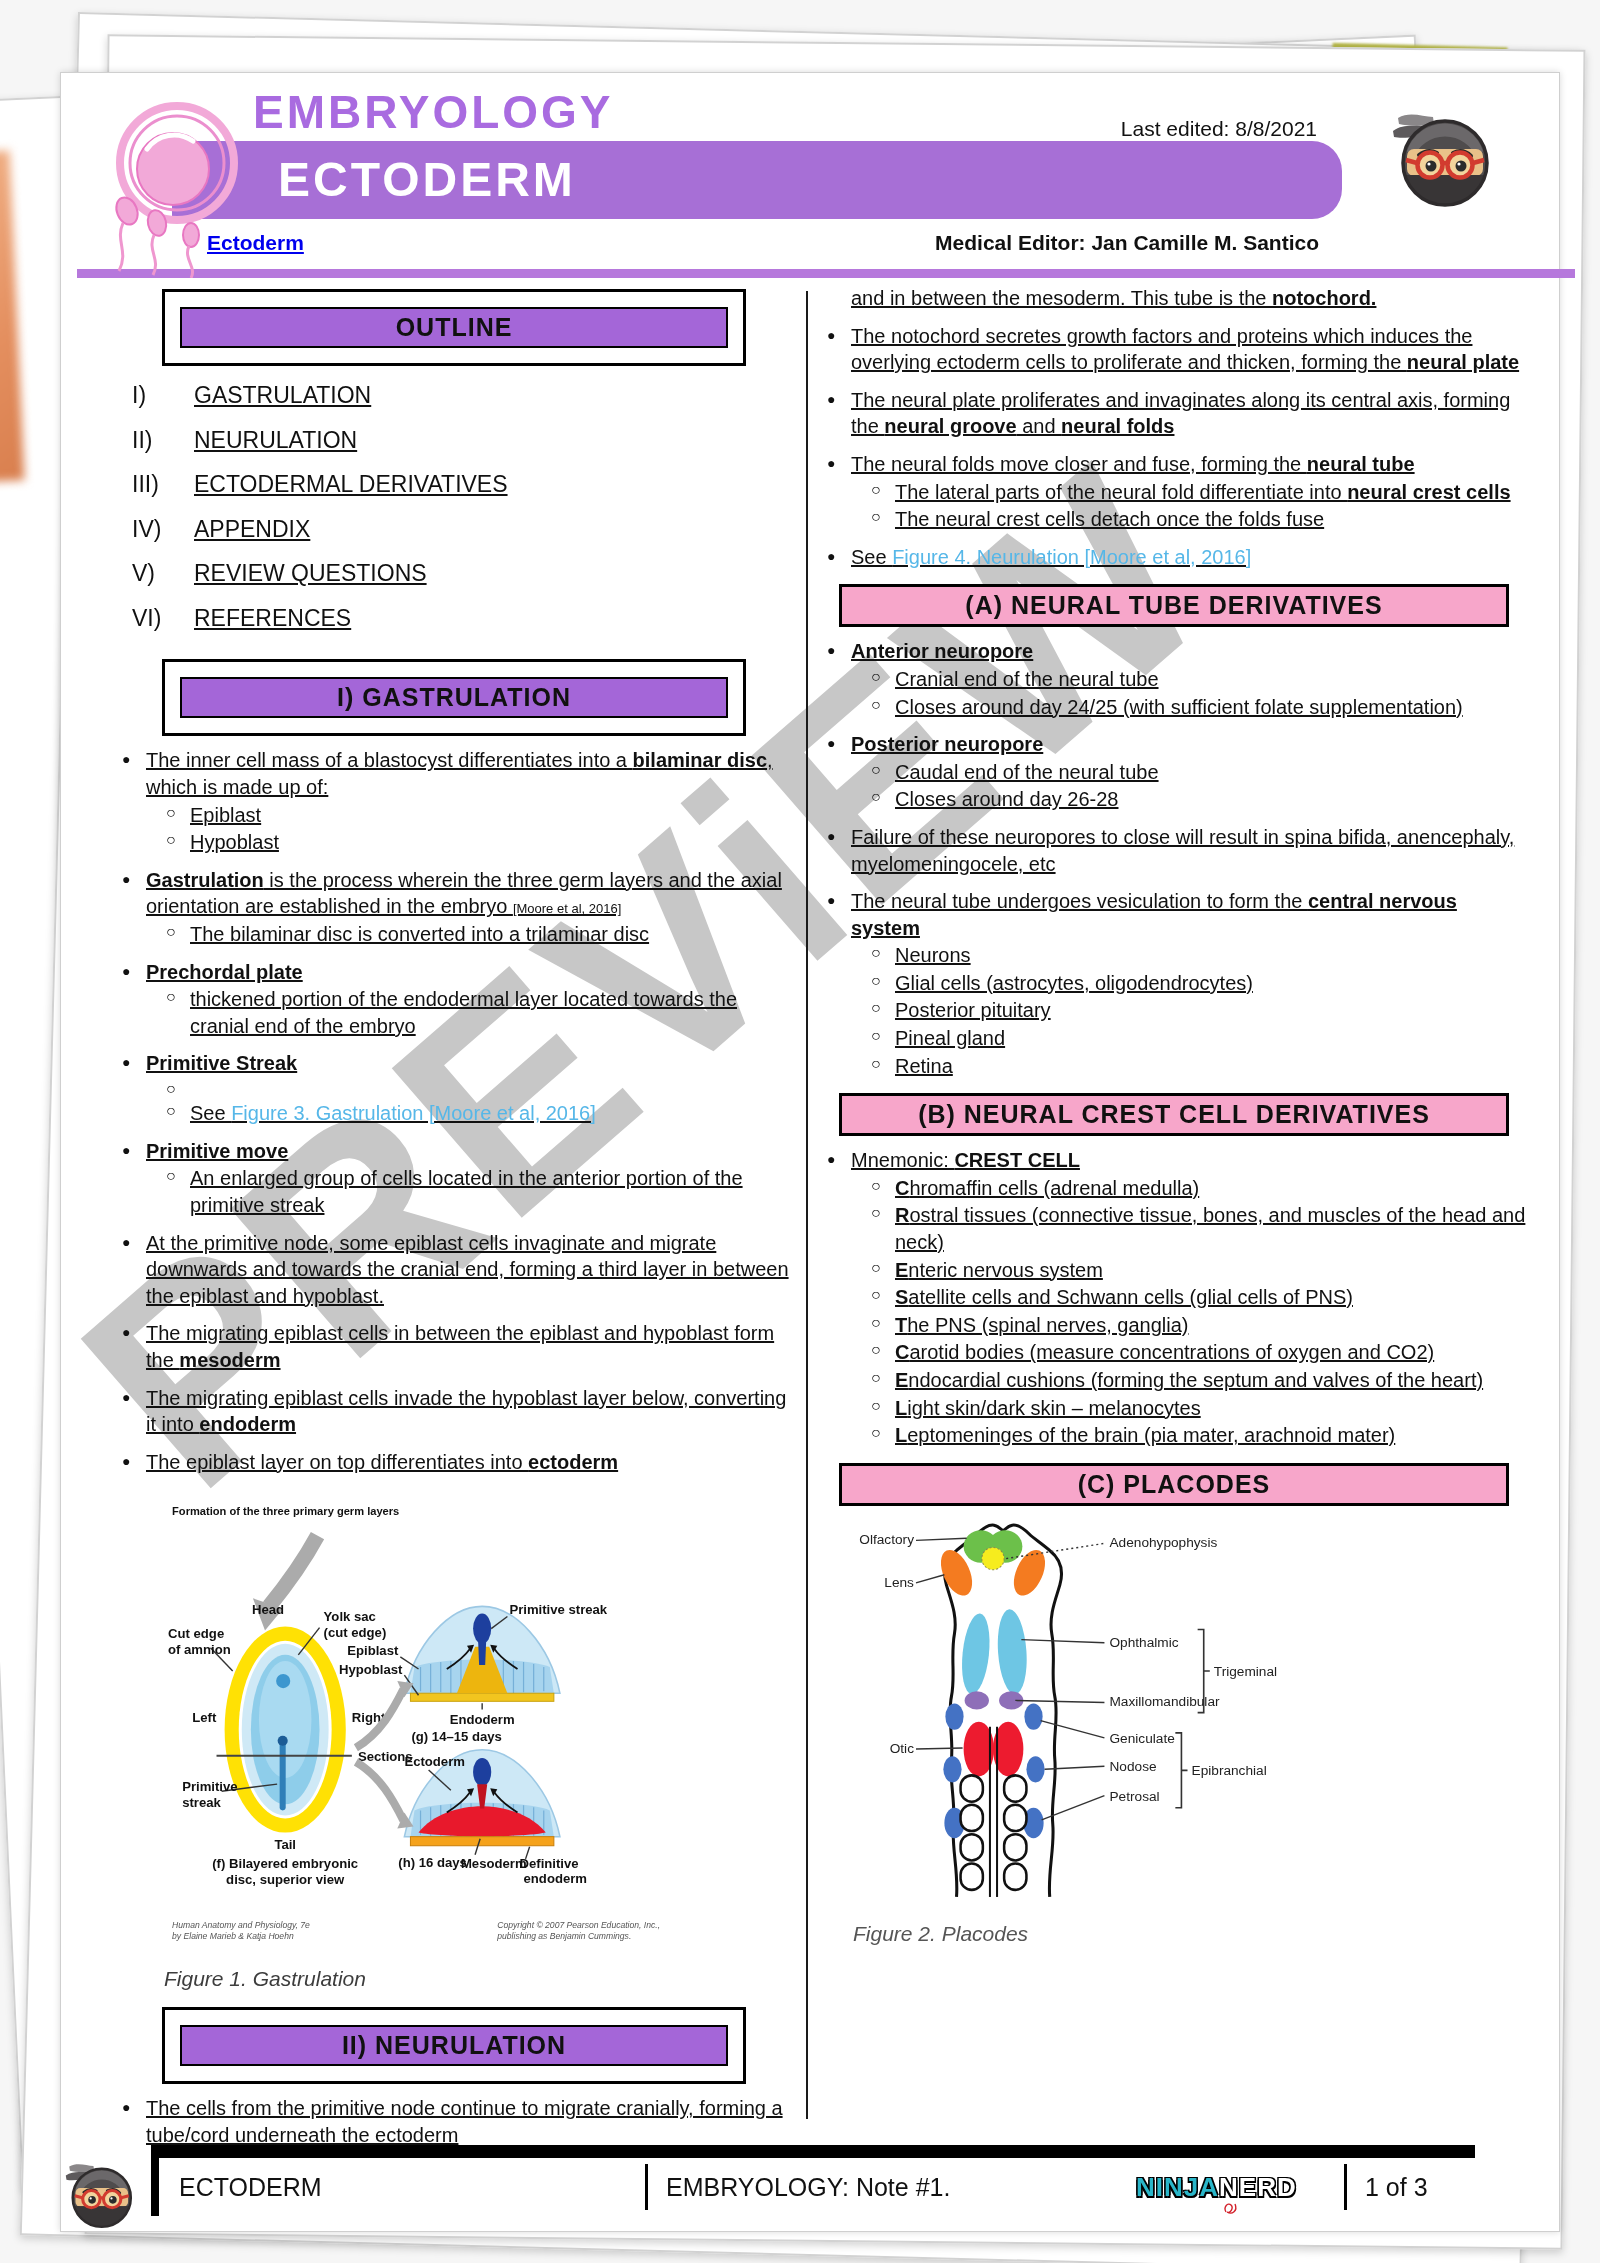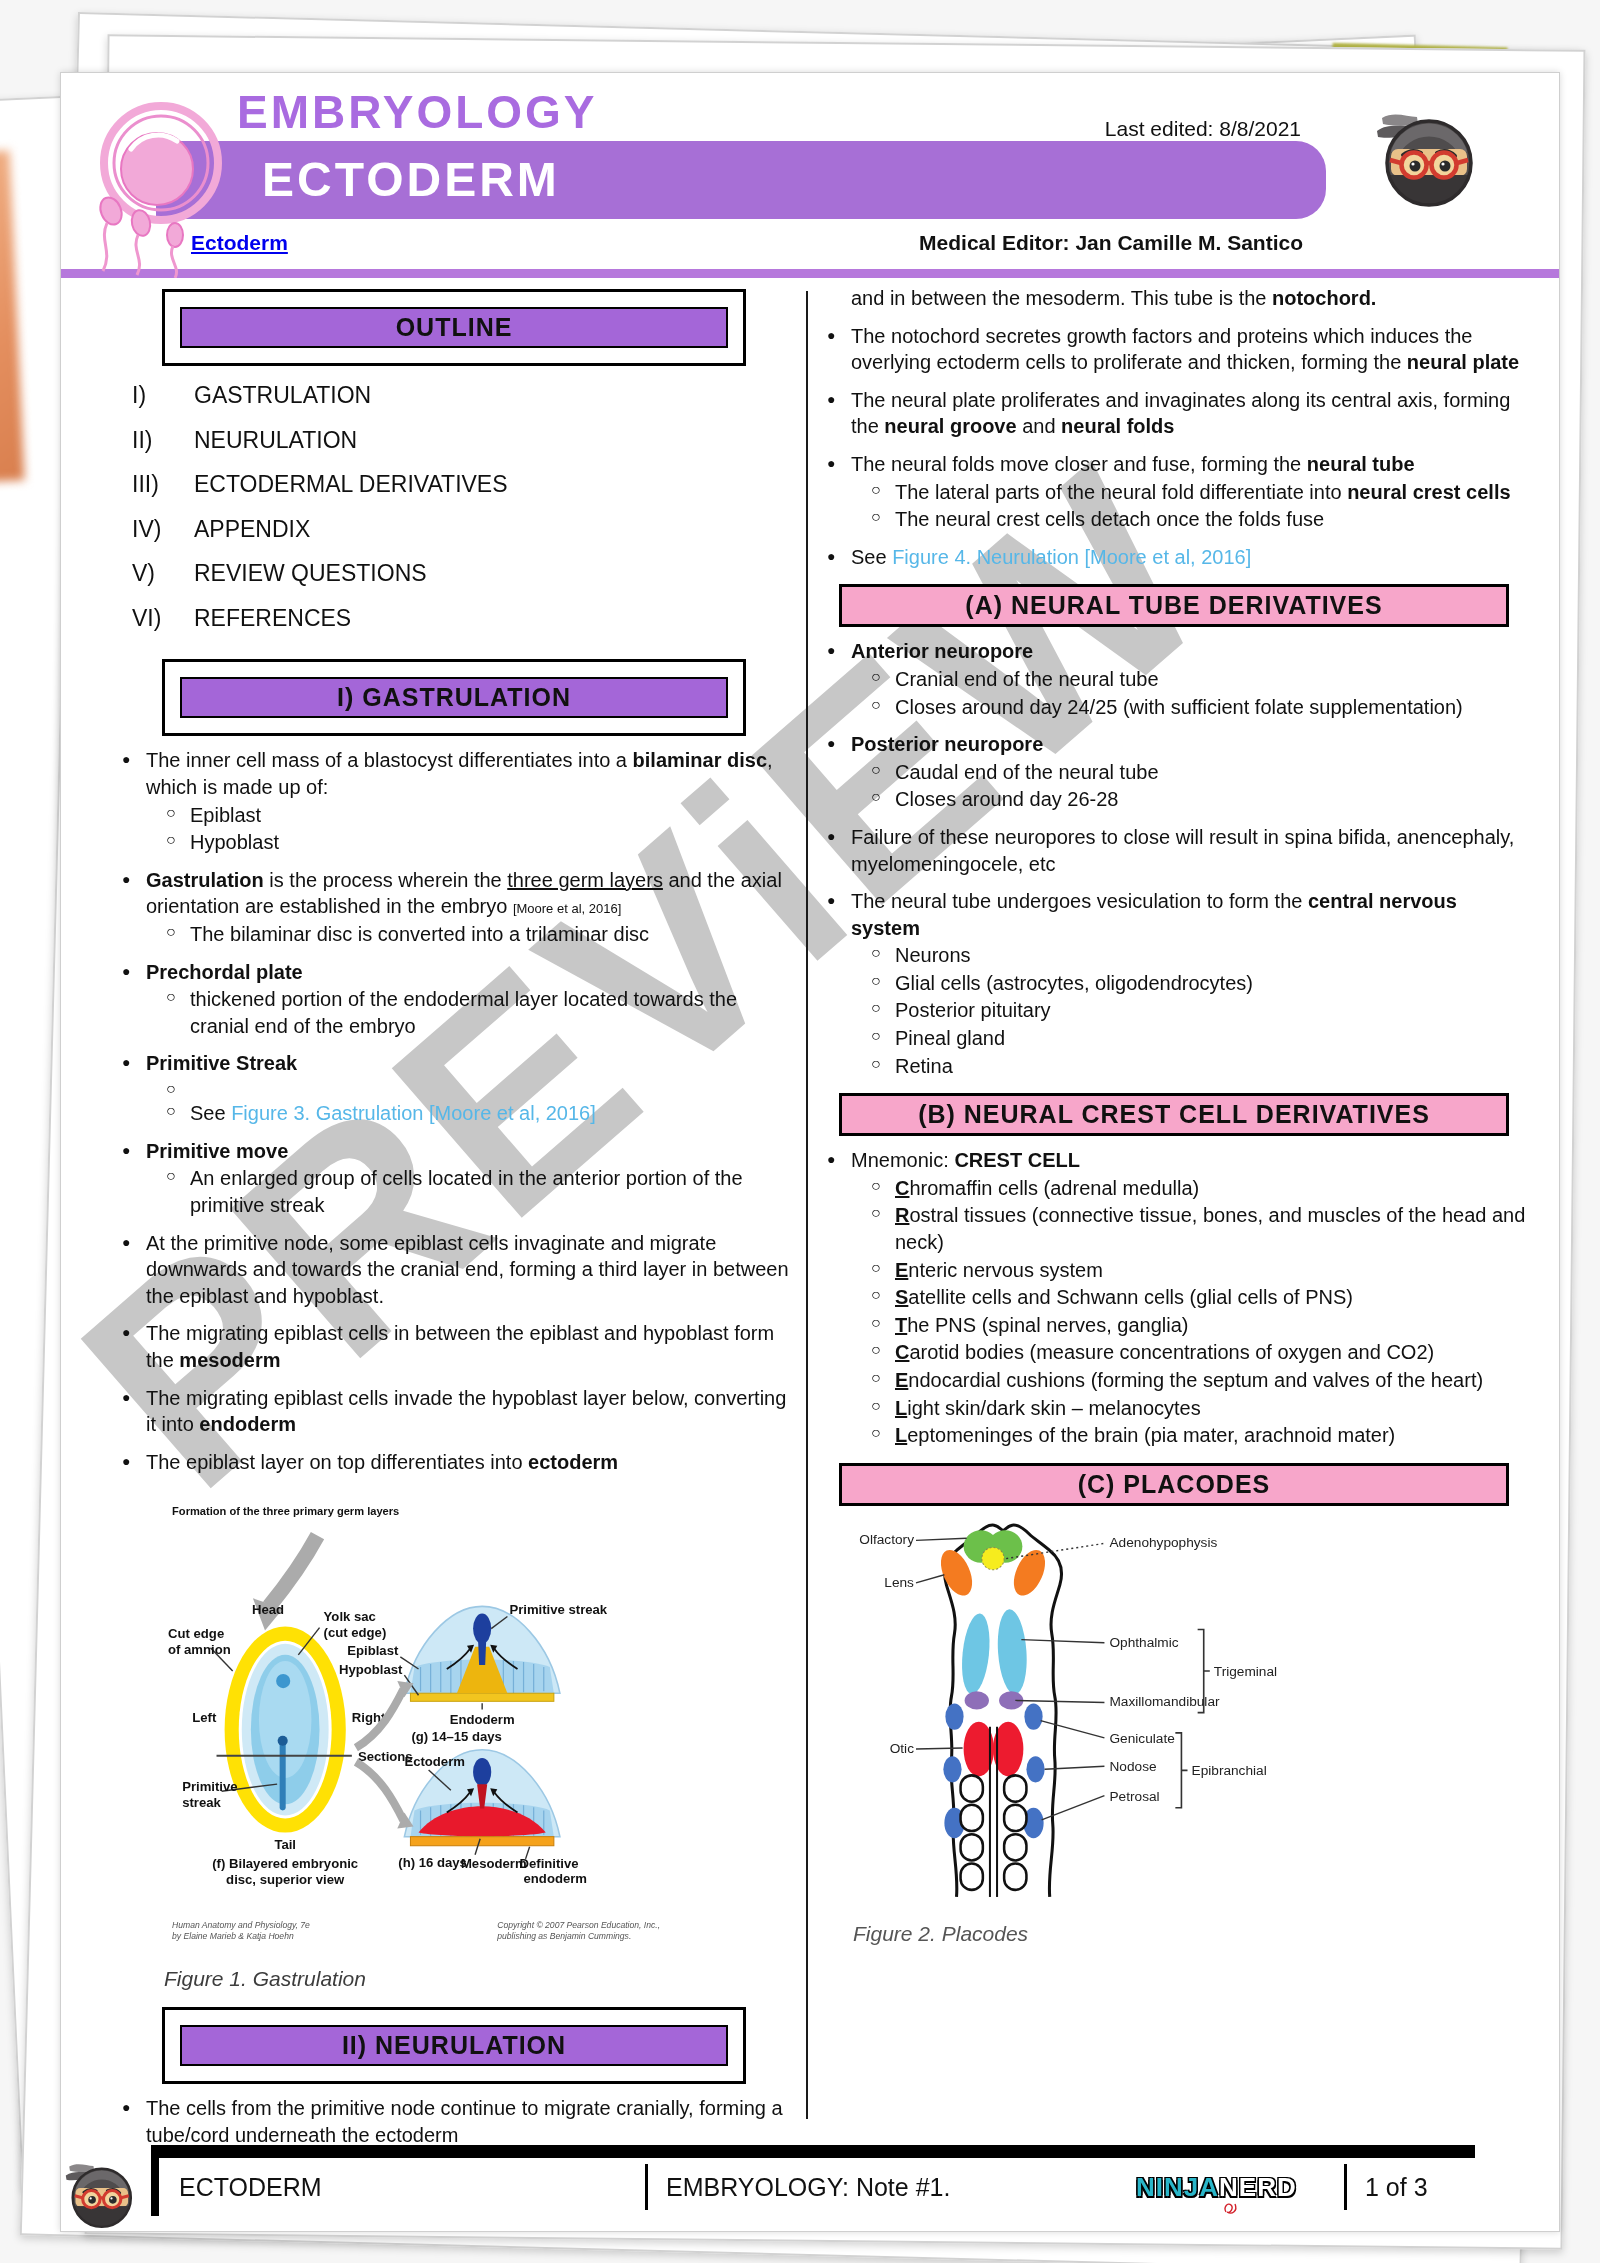--- a/index.html
+++ b/index.html
@@ -18,21 +18,21 @@
     background:linear-gradient(180deg,#b7b94b,#8f912f); filter:blur(1px); }
   .sheet-c { left:96px; top:42px; width:1478px; height:2200px; transform:rotate(.6deg); z-index:2; }
   
   .page { position:absolute; left:60px; top:72px; width:1500px; height:2160px; background:#fff;
     border:1px solid #cfcfcf; box-shadow:0 0 7px rgba(0,0,0,.15); z-index:3; }
   
   .wm { position:absolute; left:585px; top:905px; transform:translate(-50%,-50%) rotate(-41deg);
     font-size:288px; font-weight:bold; letter-spacing:6px; color:var(--watermark,#c7c7c7);
     white-space:nowrap; z-index:0; user-select:none; }
   
-  .hdr { position:absolute; left:0; top:0; width:100%; height:210px; z-index:2; }
+  .hdr { position:absolute; left:16px; top:0; width:100%; height:210px; z-index:2; }
   .hdr-title { position:absolute; left:176px; top:12px; font-size:46px; font-weight:900;
     letter-spacing:3px; color:#a96be0; }
   .banner { position:absolute; left:95px; top:68px; width:1170px; height:78px;
     background:var(--banner,#a76fd6); border-radius:0 30px 30px 0; }
   .banner-text { padding-left:106px; line-height:78px; font-size:48px; font-weight:900;
     letter-spacing:3px; color:#fff; }
   .last-edited { position:absolute; right:258px; top:44px; font-size:21px; color:#111; }
   .egg { position:absolute; left:22px; top:10px; z-index:3; }
   .ninja-hdr { position:absolute; left:1312px; top:34px; z-index:3; }
   .subrow { position:absolute; left:130px; top:158px; width:1240px; display:flex; align-items:baseline; }
@@ -47,21 +47,21 @@
   .hbar { border:3px solid #000; padding:15px; background:#fff; margin:14px 46px 8px; }
   .hbar-in { border:2px solid #000; background:var(--bar,#a466d8); text-align:center;
     font-weight:bold; font-size:25px; padding:4px 0; letter-spacing:1px; }
   .col-r .hbar { margin:16px 14px 8px; }
   .pbar { border:3px solid #000; background:var(--pink,#f7a6ca); text-align:center;
     font-weight:bold; font-size:25px; padding:4px 15px; margin:14px 18px 8px; letter-spacing:1px; }
   .mt0 { margin-top:0; }
   
   .bl { display:flex; font-size:20px; line-height:1.33; }
   .bl .mk { flex:0 0 30px; text-align:left; padding-left:6px; }
-  .bl .ct { flex:1; }
+  .bl .ct { flex:1;text-decoration:underline; }
   .l1 { margin-top:11px; }
   .l1 .mk { font-size:14px; padding-top:3px; }
   .l2 { margin-top:1px; padding-left:44px; }
   .l2 .mk { font-size:16px; }
   .l0 { margin-top:0; }
   .ln { font-size:23px; margin:14px 0 14px 16px; }
   .ln .mk { flex:0 0 62px; padding-left:0; }
   .b { font-weight:bold; }
   .u { text-decoration:underline; }
   .sm { font-size:13px; }

